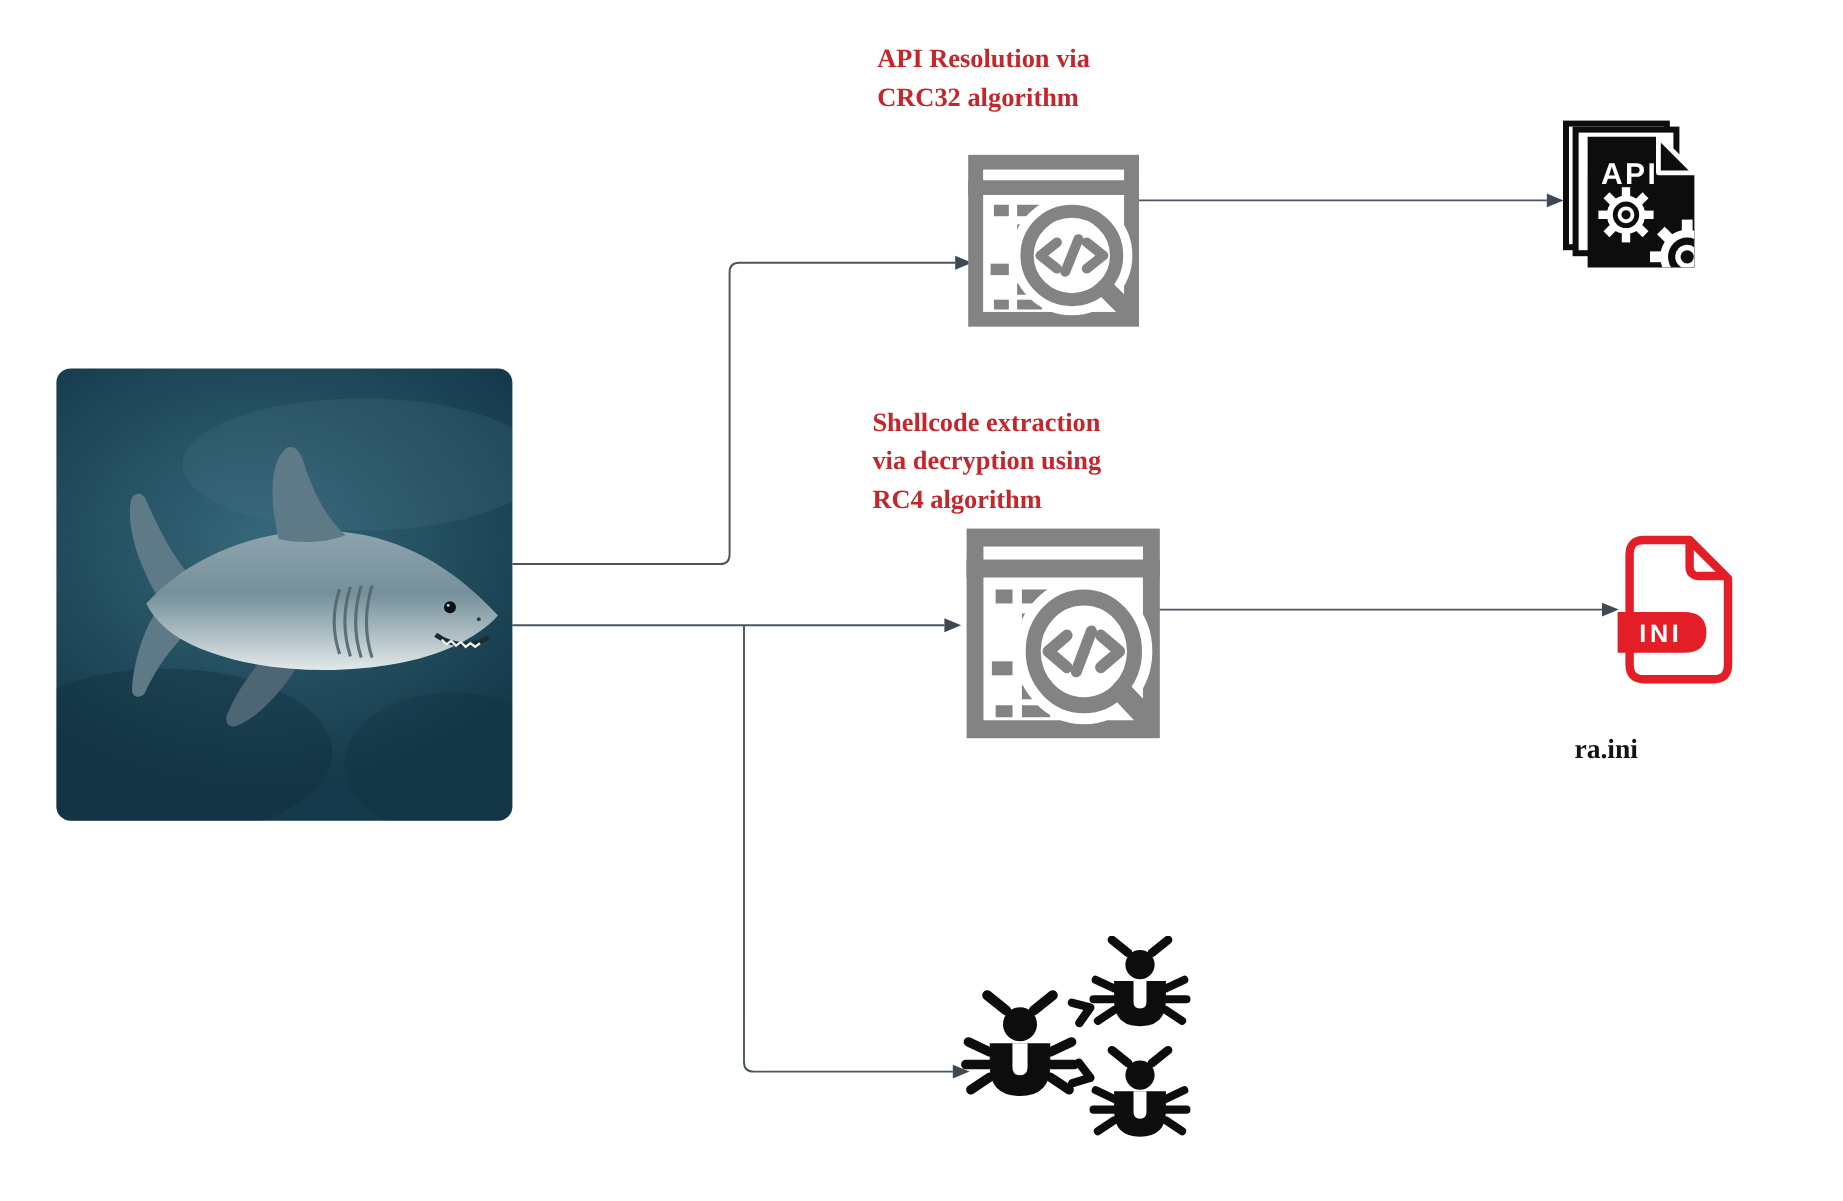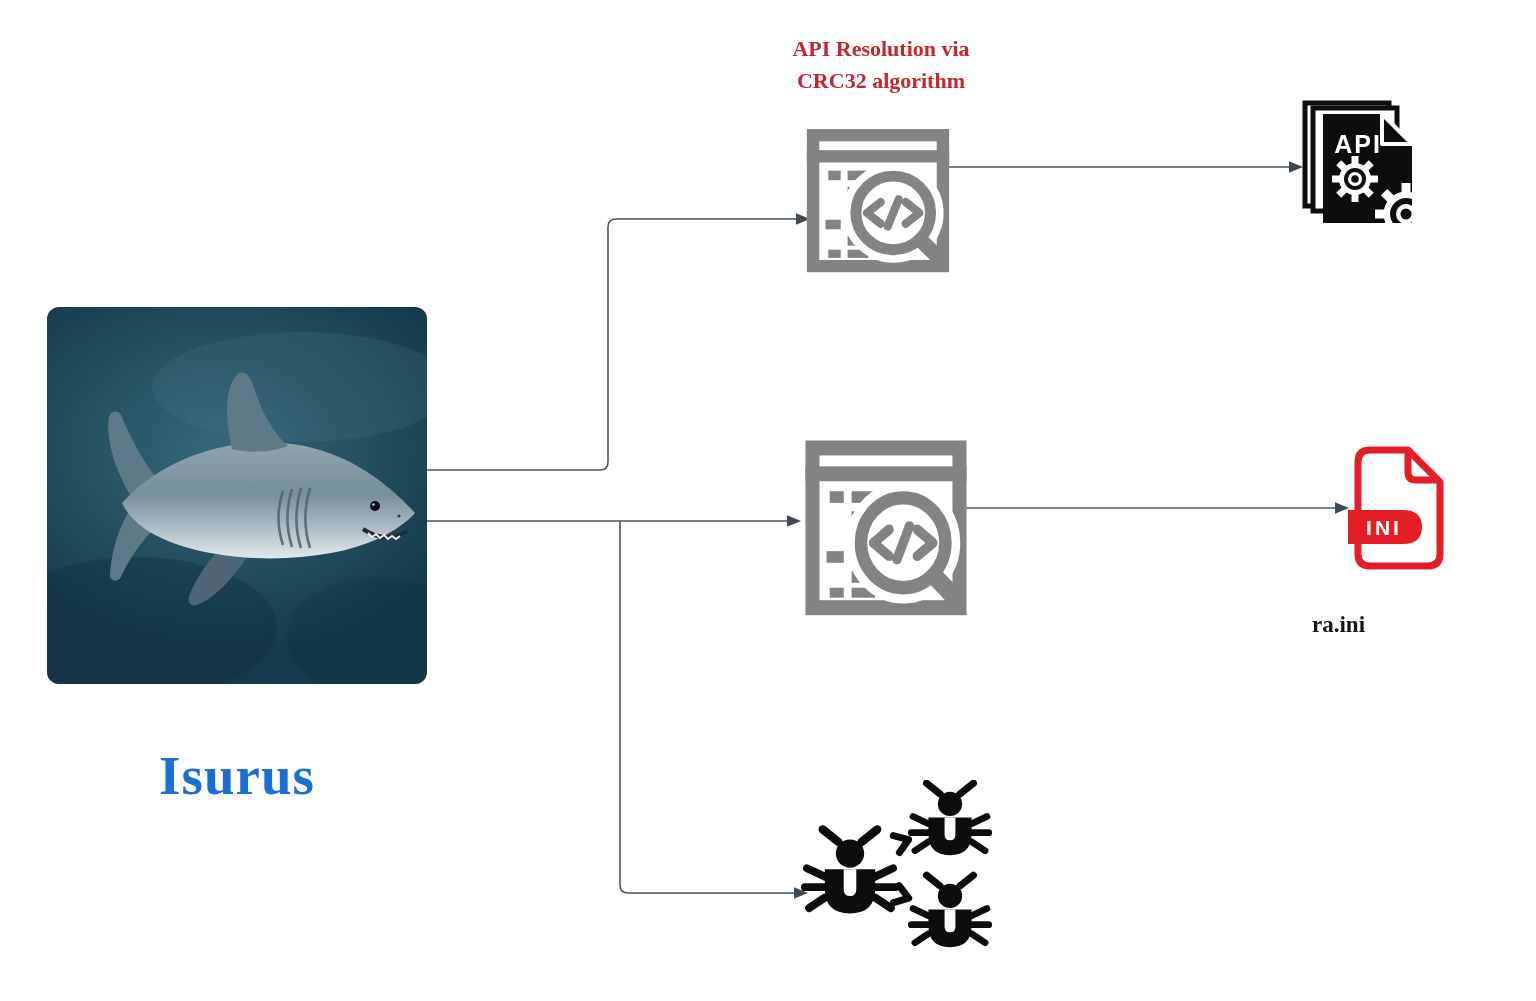--- a/index.html
+++ b/index.html
@@ -4,21 +4,21 @@
 <style>
   html,body { margin:0; padding:0; background:#ffffff; }
   .canvas {
     position:relative; width:1536px; height:1001px;
     background:#ffffff; overflow:hidden;
     font-family:"Liberation Serif", serif;
   }
   .connectors { position:absolute; left:0; top:0; width:1536px; height:1001px; }
   .branch-label {
     position:absolute; color:#c5262c; font-weight:bold; font-size:22px;
-    line-height:32px; text-align:center; white-space:pre-line;
+    line-height:32px; white-space:pre-line;
   }
   .shark-image {
     position:absolute; left:47px; top:307px; width:380px; height:377px;
     border-radius:12px; overflow:hidden;
     background:radial-gradient(ellipse 70% 55% at 45% 38%, #35677a 0%, #265263 48%, #153a4b 100%);
   }
   .shark-image svg { display:block; width:100%; height:100%; }
   .diagram-title {
     position:absolute; left:77px; top:744px; width:320px;
     color:#1a6fd4; font-size:55px; font-weight:bold; text-align:center;
@@ -91,24 +91,26 @@
       <path d="M 316,222 C 330,232 348,233 360,224" stroke="#1d2b31" stroke-width="4" fill="none"></path>
       <path d="M 321,226 l 4,4 l 4,-3 l 4,4 l 4,-3 l 4,4 l 4,-3 l 4,3 l 4,-3" stroke="#e8ecec" stroke-width="2" fill="none"></path>
 
       <circle cx="328" cy="199" r="5" fill="#0a1216"></circle>
       <circle cx="326.5" cy="197.5" r="1.2" fill="#c7d4d8"></circle>
 
       <circle cx="352" cy="209" r="1.6" fill="#2a3b42"></circle>
     </svg>
   </div>
 
-  <div class="diagram-title">Isurus</div>
 
   <div class="branch-label" style="left:731px; top:33px; width:300px;">API Resolution via
 CRC32 algorithm</div>
+  <div class="branch-label" style="left:727px; top:336px; width:302px;">Shellcode extraction
+via decryption using
+RC4 algorithm</div>
 
   <div class="icon icon-code-1">
     <svg viewBox="0 0 110 110" preserveAspectRatio="none">
       <defs>
         <g id="codeReview">
           <rect x="8" y="6" width="94" height="96" fill="#ffffff" stroke="#838383" stroke-width="9"></rect>
           <rect x="3.5" y="17" width="103" height="9" fill="#838383"></rect>
           <g fill="#838383">
             <rect x="19" y="32" width="9" height="7"></rect>
               <rect x="33" y="32" width="36" height="7"></rect>

